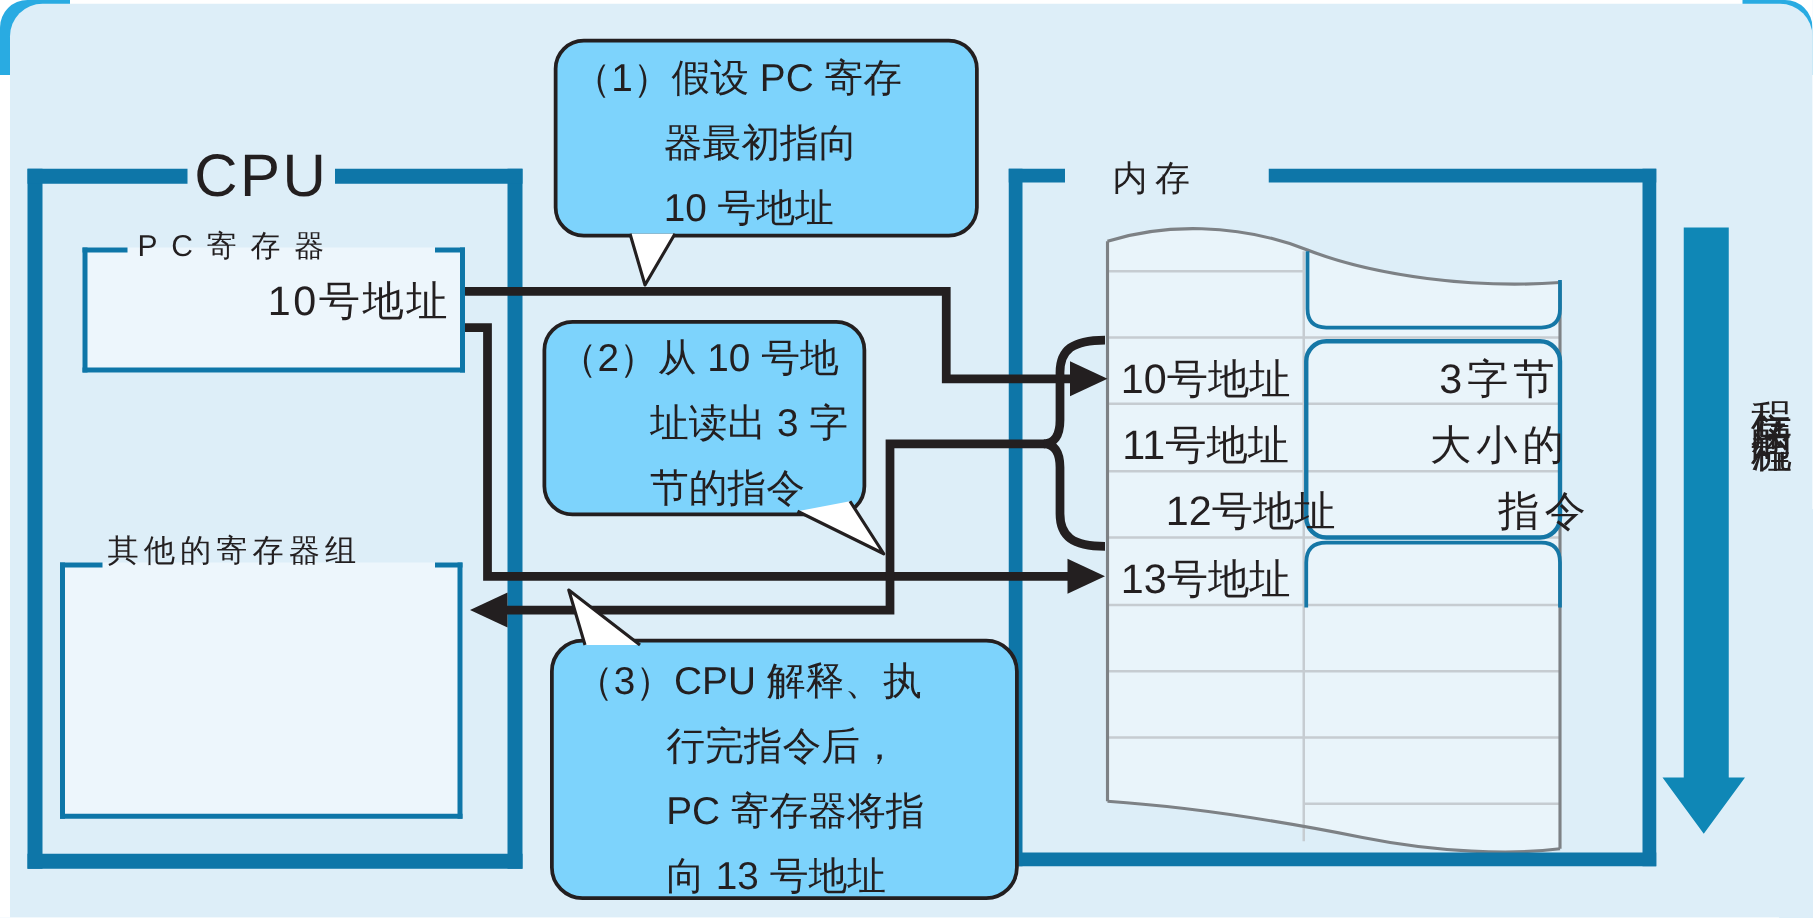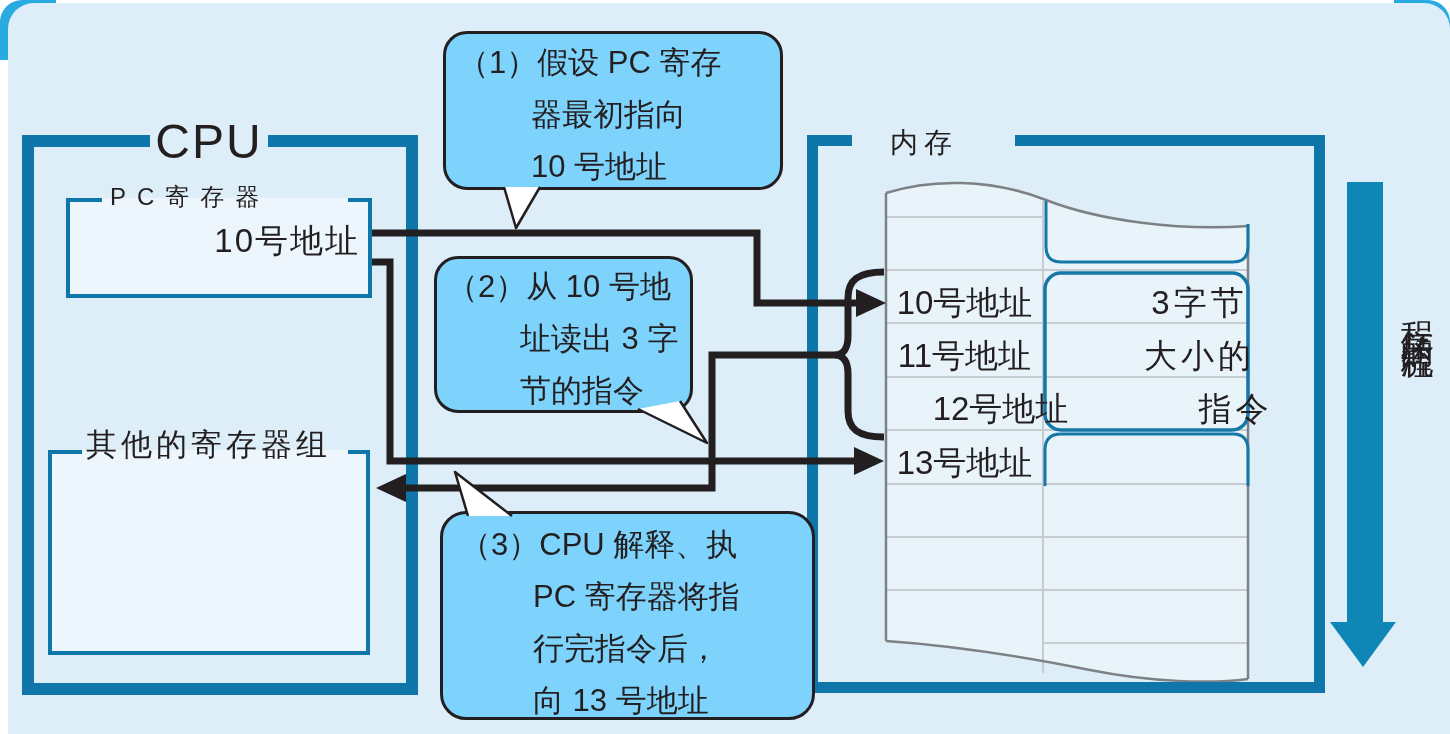--- a/index.html
+++ b/index.html
@@ -27,21 +27,21 @@
   .pc-box{position:absolute;left:66px;top:198px;width:306px;height:100px;box-sizing:border-box;
     background:#edf6fc;border:4px solid #0e76a8;border-top:none;}
   .other-box{position:absolute;left:48px;top:450px;width:322px;height:205px;box-sizing:border-box;
     background:#edf6fc;border:4px solid #0e76a8;border-top:none;}
 
   .lbl{position:absolute;white-space:nowrap;}
   .cpu-title{left:150px;top:114px;width:118px;text-align:center;font-size:48px;letter-spacing:2px;}
   .memory-title{left:890px;top:124px;font-size:28px;letter-spacing:6px;}
   .pc-label{left:110px;top:181px;font-size:24px;letter-spacing:11px;}
   .pc-value{left:66px;top:219px;width:294px;text-align:right;font-size:33px;letter-spacing:2px;}
-  .other-label{left:86px;top:424px;font-size:31px;letter-spacing:4px;}
+  .other-label{left:86px;top:424px;font-size:25px;letter-spacing:4px;}
 
   .addr-cell{position:absolute;left:886px;width:157px;text-align:center;font-size:33px;white-space:nowrap;}
   .data-cell{position:absolute;left:1045px;width:229px;text-align:center;font-size:33px;letter-spacing:4px;white-space:nowrap;margin-left:40px;}
   .r0{top:281px;} .r1{top:334px;} .r2{top:387px;padding-left:36px;} .r3{top:441px;}
 
   .flow-label{position:absolute;left:1394px;top:296px;height:210px;writing-mode:vertical-rl;
     font-size:33px;letter-spacing:7px;}
 
   
   .bubble{position:absolute;background:#7dd3fc;border:3px solid #231f20;box-sizing:border-box;}
@@ -145,22 +145,22 @@
     <div class="ln cont">器最初指向</div>
     <div class="ln cont">10 号地址</div>
   </div>
   <div class="bubble b2">
     <div class="ln">（2）从 10 号地</div>
     <div class="ln cont">址读出 3 字</div>
     <div class="ln cont">节的指令</div>
   </div>
   <div class="bubble b3">
     <div class="ln">（3）CPU 解释、执</div>
+    <div class="ln cont">行完指令后，</div>
     <div class="ln cont">PC 寄存器将指</div>
-    <div class="ln cont">行完指令后，</div>
     <div class="ln cont">向 13 号地址</div>
   </div>
 
   <svg class="tails" viewBox="0 0 1450 734">
     <g fill="#ffffff" stroke="#231f20" stroke-width="2.5" stroke-linejoin="round">
       <path d="M 504 187 L 516 228 L 540 187"></path>
       <path d="M 638 409 L 707 443 L 680 401"></path>
       <path d="M 468 516 L 455 472 L 512 516"></path>
     </g>
   </svg>

